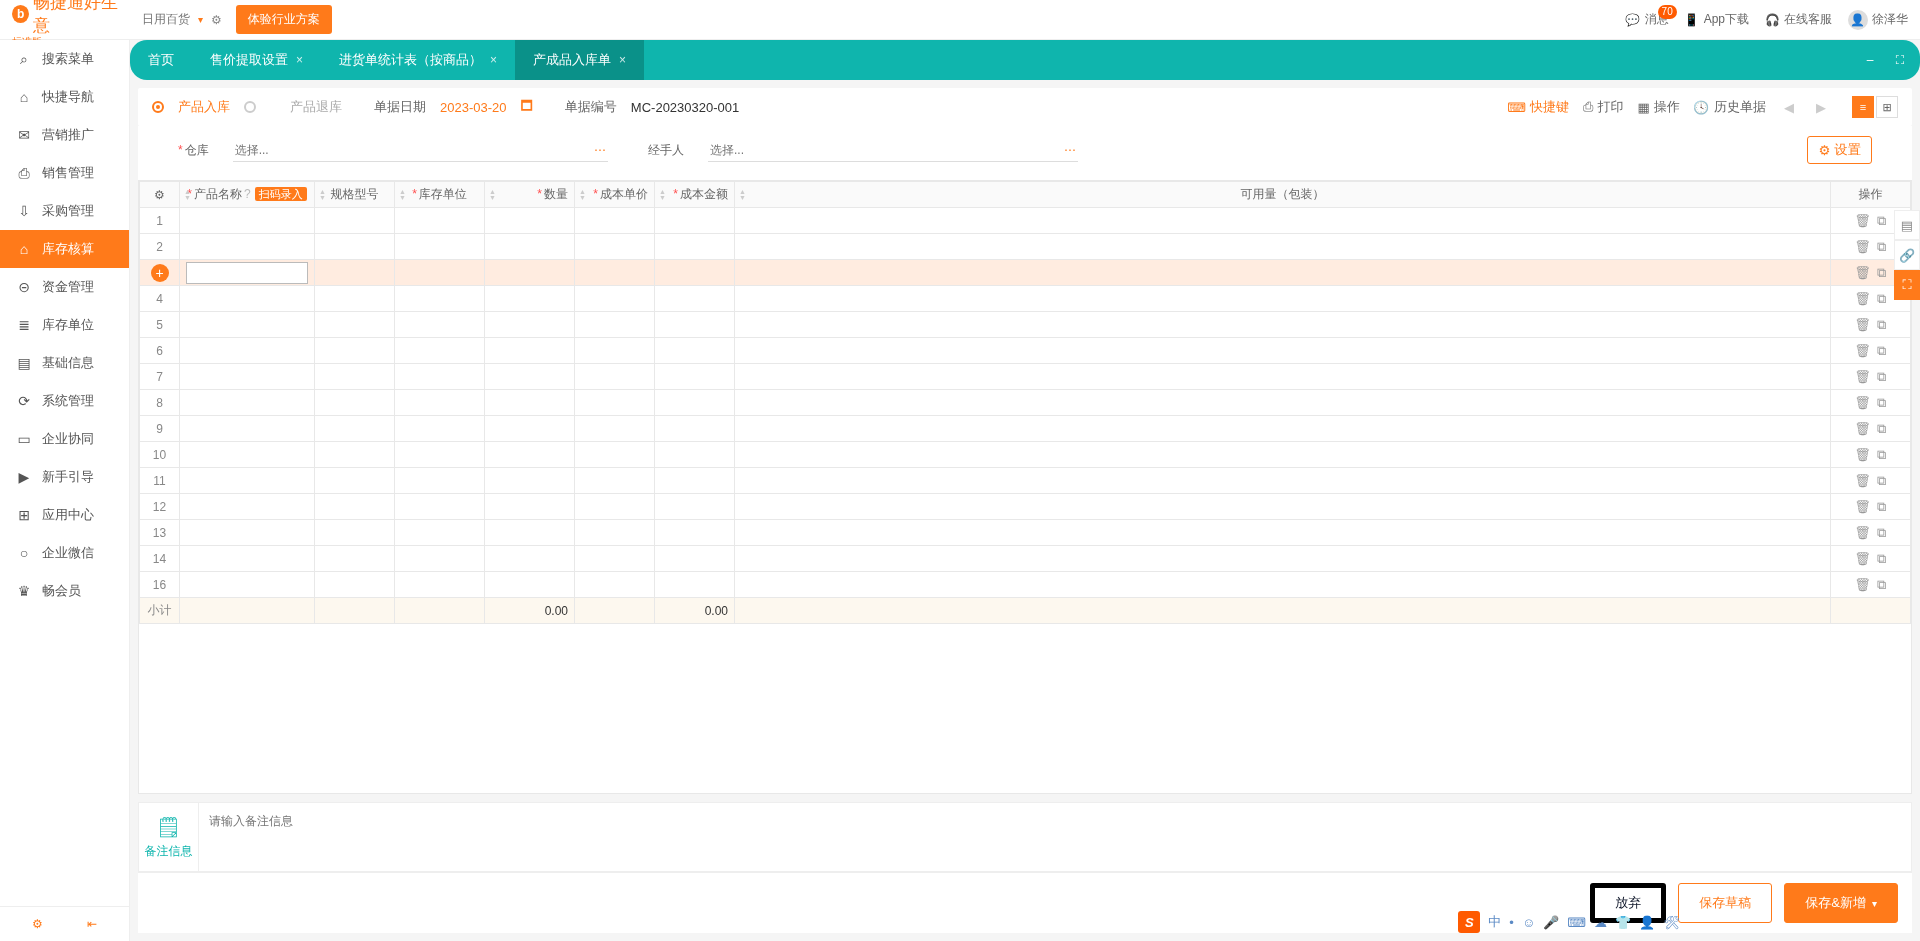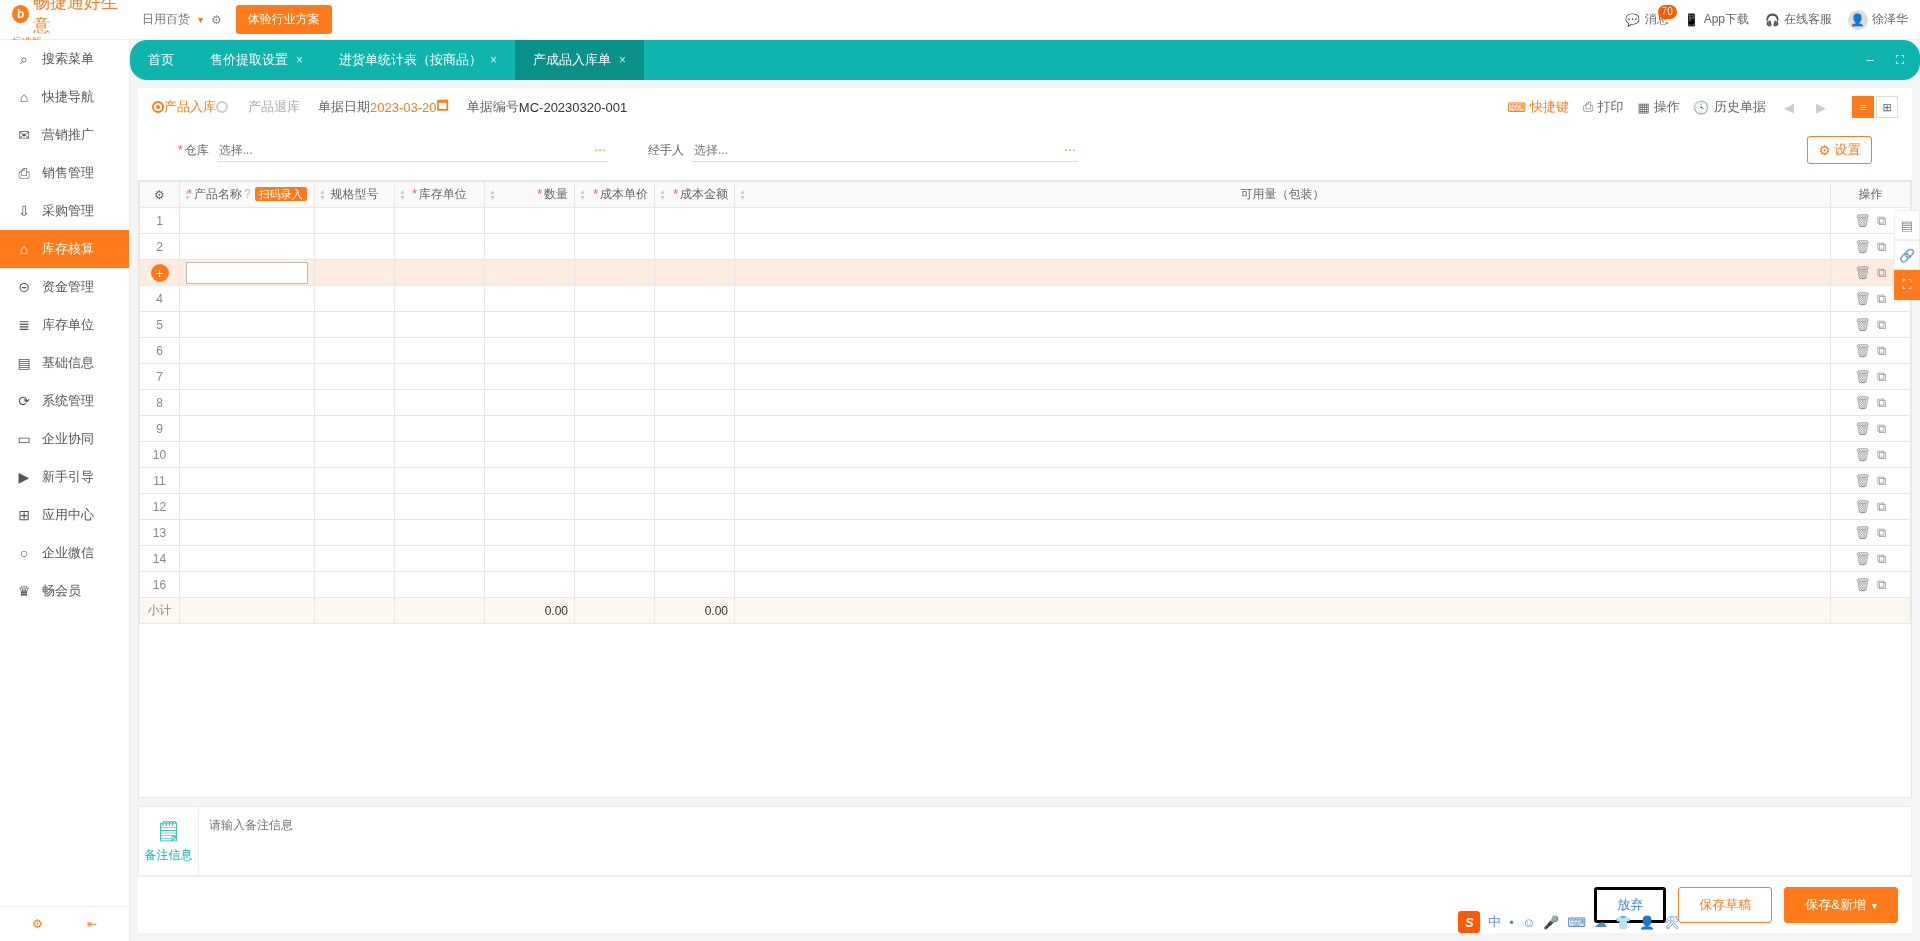--- a/index.html
+++ b/index.html
@@ -35,40 +35,40 @@
 
 
 .tabs-bar { height: 40px; background: #0fb5ad; display: flex; align-items: center; color: #fff; position: relative; border-radius: 17px; }
 .tab { padding: 0 18px; height: 100%; display: flex; align-items: center; gap: 8px; cursor: pointer; font-size: 13px; position: relative; }
 .tab.active { background: #0a9189; }
 .tab-close { font-size: 12px; opacity: 0.8; }
 .tabs-right { margin-left: auto; display: flex; align-items: center; gap: 6px; padding-right: 8px; }
 .tabs-right-btn { width: 24px; height: 24px; display: flex; align-items: center; justify-content: center; cursor: pointer; }
 
 
-.doc-toolbar { background: #fff; margin: 8px 8px 0 8px; padding: 8px 14px; display: flex; align-items: center; border-radius: 2px; font-size: 13px; }
+.doc-toolbar { background: #fff; margin: 8px 8px 0 8px; padding: 8px 14px; display: flex; align-items: center; gap: 14px; border-radius: 2px; font-size: 13px; }
 .radio-dot { width: 12px; height: 12px; border: 2px solid #ff7a1a; border-radius: 50%; display: inline-block; position: relative; }
 .radio-dot.checked::after { content:''; position:absolute; inset:2px; background:#ff7a1a; border-radius:50%; }
 .radio-dot.unchecked { border-color: #ccc; }
 .radio-label { color: #ff7a1a; }
 .radio-label.unchecked { color: #aaa; margin-left: 20px; }
 .meta-label { color: #666; margin-left: 18px; }
 .meta-val { color: #333; }
 .meta-val.date { color: #ff7a1a; }
 .doc-toolbar-right { margin-left: auto; display: flex; align-items: center; gap: 14px; color: #666; }
 .tool-link { display: flex; align-items: center; gap: 4px; cursor: pointer; }
 .tool-link.orange { color: #ff7a1a; }
 .view-toggle { display:flex; gap:2px; margin-left:8px; }
 .view-toggle span { width:22px; height:22px; display:flex;align-items:center;justify-content:center; border:1px solid #ddd; font-size:11px; cursor:pointer;}
 .view-toggle span.active { background:#ff7a1a; color:#fff; border-color:#ff7a1a;}
 .arrow-btn { color:#ccc; cursor:pointer; padding:0 4px;}
 
 
 .form-row { background:#fff; margin: 0 8px; padding: 10px 40px 16px 40px; display:flex; align-items:center; gap:40px; }
-.form-field { display:flex; align-items:center; gap:8px; flex:1; max-width:430px; }
+.form-field { display:flex; align-items:center; gap:24px; flex:1; max-width:430px; }
 .form-label { color:#666; font-size:12px; }
 .req-star { color:#ff5050; margin-right:2px; }
 .form-input-wrap { flex:1; border-bottom:1px solid #ddd; display:flex; align-items:center; padding:4px 2px; }
 .form-input { border:none; outline:none; flex:1; color:#aaa; font-size:12px; }
 .more-dots { color:#ff7a1a; cursor:pointer; }
 .settings-btn { margin-left:auto; border:1px solid #ff7a1a; color:#ff7a1a; background:#fff; padding:4px 10px; border-radius:3px; cursor:pointer; display:flex; align-items:center; gap:4px; }
 
 
 .table-wrap { background:#fff; margin:0 8px; flex:1; overflow:auto; border:1px solid #e8e8e8; }
 table { width:100%; border-collapse:collapse; table-layout:fixed; }
@@ -96,21 +96,21 @@
 
 
 .remarks { background:#fff; margin:8px 8px 0 8px; display:flex; min-height:70px; border:1px solid #eee; }
 .remarks-label { width:60px; display:flex; flex-direction:column; align-items:center; justify-content:center; gap:4px; border-right:1px solid #eee; color:#0fb5ad; }
 .remarks-label-icon { font-size:20px; }
 .remarks-input { flex:1; border:none; outline:none; padding:10px; resize:none; font-family:inherit; color:#999; font-size:12px; }
 
 
 .footer { background:#fff; margin:0 8px 8px 8px; padding:10px 14px; display:flex; justify-content:flex-end; gap:12px; border-top:1px solid #eee; }
 .btn { padding:6px 20px; border-radius:3px; font-size:13px; cursor:pointer; }
-.btn-plain { background:#fff; border:3px solid #000000; color:#3b82f6; }
+.btn-plain { background:#fff; border:5px solid #000000; color:#0f172a; }
 .btn-outline { background:#fff; border:1px solid #ff7a1a; color:#ff7a1a; }
 .btn-primary { background:#ff7a1a; border:1px solid #ff7a1a; color:#fff; }
 .btn-primary .chev { margin-left:6px; font-size:10px; }
 
 
 .float-bar { position:absolute; right:0; top:170px; width:26px; display:flex; flex-direction:column; }
 .float-btn { width:26px; height:30px; background:#fff; border:1px solid #eee; display:flex; align-items:center; justify-content:center; color:#888; cursor:pointer; font-size:13px; }
 .float-btn.active { background:#ff7a1a; color:#fff; border-color:#ff7a1a; }
 
 

